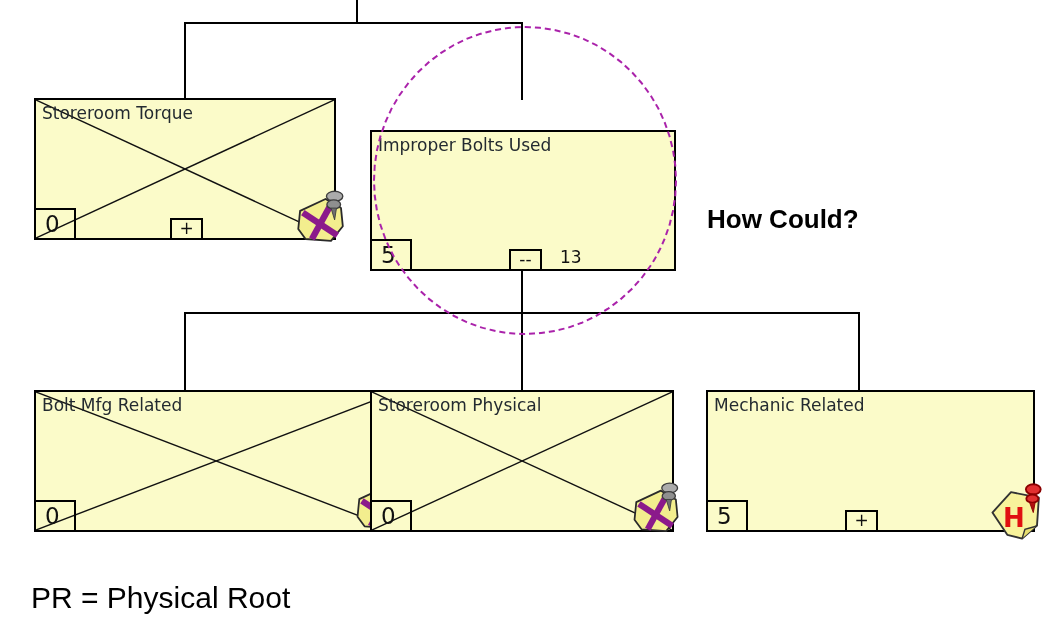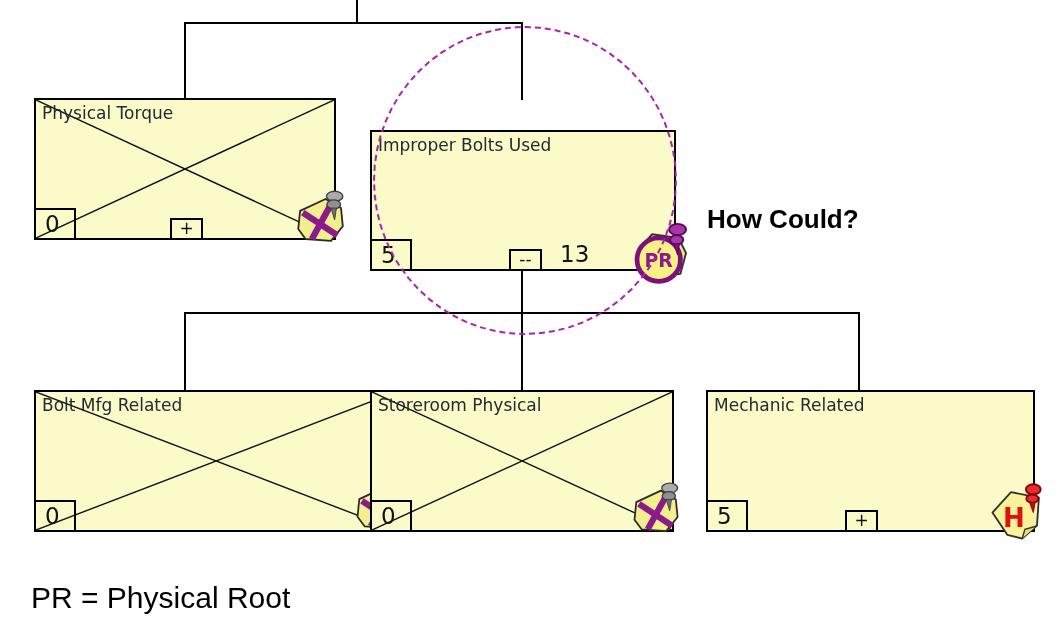--- a/index.html
+++ b/index.html
@@ -12,21 +12,21 @@
           border:2px dashed #AA22AA;border-radius:50%;pointer-events:none;z-index:6;}
   .node{position:absolute;background:#FBFBC9;border:2px solid #000;box-sizing:border-box;z-index:2;}
   .node .title{position:absolute;top:3px;left:6px;font-size:17px;color:#232A30;white-space:nowrap;z-index:2;}
   .cross{position:absolute;left:0;top:0;width:100%;height:100%;z-index:1;}
   .count-box{position:absolute;left:-2px;bottom:-2px;width:42px;height:32px;border:2px solid #000;
           box-sizing:border-box;display:flex;align-items:flex-end;padding:0 0 1px 9px;
           font-size:23px;color:#111;z-index:2;}
   .expand-box{position:absolute;bottom:-2px;width:33px;height:22px;border:2px solid #000;
           box-sizing:border-box;background:#FBFBC9;text-align:center;font-size:17px;line-height:17px;
           color:#111;z-index:2;cursor:pointer;}
-  .hypo-count{position:absolute;bottom:2px;left:188px;font-size:23px;color:#111;z-index:2;}
+  .hypo-count{position:absolute;bottom:2px;left:188px;font-size:17px;color:#111;z-index:2;}
   .node-icon{position:absolute;z-index:5;}
   .annotation{position:absolute;left:707px;top:204px;font-family:"Liberation Sans",sans-serif;
           font-weight:bold;font-size:26px;color:#000;white-space:nowrap;}
   .legend{position:absolute;left:31px;top:581px;font-family:Liberation Sans, sans-serif;
           font-size:30px;color:#000;white-space:nowrap;}
 </style>
 </head>
 <body>
 
 <div class="canvas">
@@ -39,21 +39,21 @@
   <div class="ln h" style="left:184px;top:312px;width:676px;"></div>
   <div class="ln v" style="left:184px;top:312px;height:80px;"></div>
   <div class="ln v" style="left:521px;top:312px;height:80px;"></div>
   <div class="ln v" style="left:858px;top:312px;height:80px;"></div>
 
   <div class="node" style="left:34px;top:98px;width:302px;height:142px;">
     <svg class="cross" viewBox="0 0 100 100" preserveAspectRatio="none">
       <line x1="0" y1="0" x2="100" y2="100" stroke="#111" stroke-width="1.4" vector-effect="non-scaling-stroke"></line>
       <line x1="100" y1="0" x2="0" y2="100" stroke="#111" stroke-width="1.4" vector-effect="non-scaling-stroke"></line>
     </svg>
-    <span class="title">Physical Torque</span>
+    <span class="title">Storeroom Torque</span>
     <div class="count-box">
         <span>0</span>
       </div>
     <div class="expand-box" style="left:134px;">+</div>
     <div class="node-icon" style="right:-19px;bottom:-11px;width:64px;height:60px;">
       <svg viewBox="0 0 66 66" width="64" height="60">
         <path d="M10,24 L38,11 L55,21 L57,41 L44,57 L16,55 L8,44 Z" fill="#F3EE8E" stroke="#2a2a2a" stroke-width="2" stroke-linejoin="round"></path>
         <path d="M13,26 L51,51" stroke="#8B1A8B" stroke-width="7"></path>
         <path d="M45,15 L23,55" stroke="#8B1A8B" stroke-width="7"></path>
         <ellipse cx="48" cy="8" rx="9" ry="5.5" fill="#ABABAB" stroke="#3d3d3d" stroke-width="1.5"></ellipse>
@@ -63,30 +63,20 @@
     </div>
   </div>
 
   <div class="node" style="left:370px;top:98px;width:306px;height:141px;margin-top:32px;">
     <span class="title">Improper Bolts Used</span>
     <div class="count-box">
         <span>5</span>
       </div>
     <div class="expand-box" style="left:137px;">--</div>
     <span class="hypo-count">13</span>
-    <div class="node-icon" style="right:-23px;bottom:-18px;width:69px;height:66px;">
-      <svg viewBox="0 0 70 70" width="69" height="66">
-        <path d="M10,30 L24,14 L52,18 L60,34 L54,56 L22,60 Z" fill="#EDE87C" stroke="#333" stroke-width="2" stroke-linejoin="round"></path>
-        <circle cx="31" cy="41" r="23" fill="#F7F283" stroke="#7D107D" stroke-width="5"></circle>
-        <text x="31" y="49" text-anchor="middle" font-size="20" font-weight="bold" font-family="DejaVu Sans, sans-serif" fill="#8B1A8B">PR</text>
-        <ellipse cx="51" cy="9" rx="9" ry="6" fill="#A437A4" stroke="#5E025E" stroke-width="2"></ellipse>
-        <ellipse cx="50" cy="20" rx="7" ry="5" fill="#A437A4" stroke="#5E025E" stroke-width="2"></ellipse>
-        <path d="M47,24 L53,24 L51,36 Z" fill="#7D107D" stroke="#5E025E" stroke-width="1"></path>
-      </svg>
-    </div>
   </div>
 
   <div class="highlight-ellipse"></div>
 
   <div class="annotation">How Could?</div>
 
   <div class="node" style="left:34px;top:390px;width:364px;height:142px;">
     <svg class="cross" viewBox="0 0 100 100" preserveAspectRatio="none">
       <line x1="0" y1="0" x2="100" y2="100" stroke="#111" stroke-width="1.4" vector-effect="non-scaling-stroke"></line>
       <line x1="100" y1="0" x2="0" y2="100" stroke="#111" stroke-width="1.4" vector-effect="non-scaling-stroke"></line>

